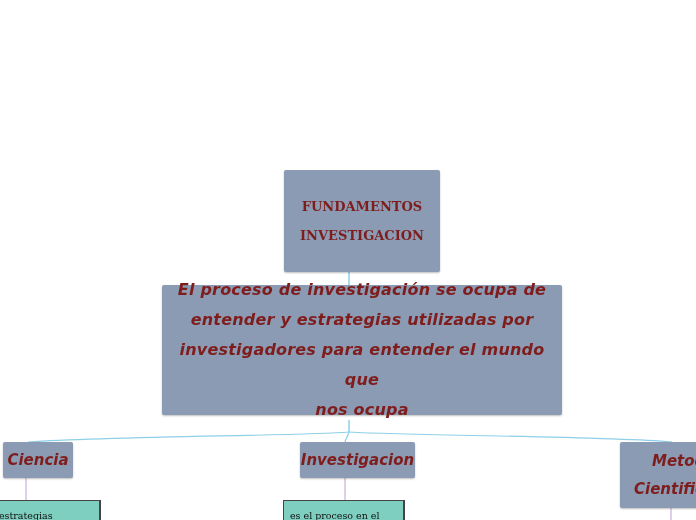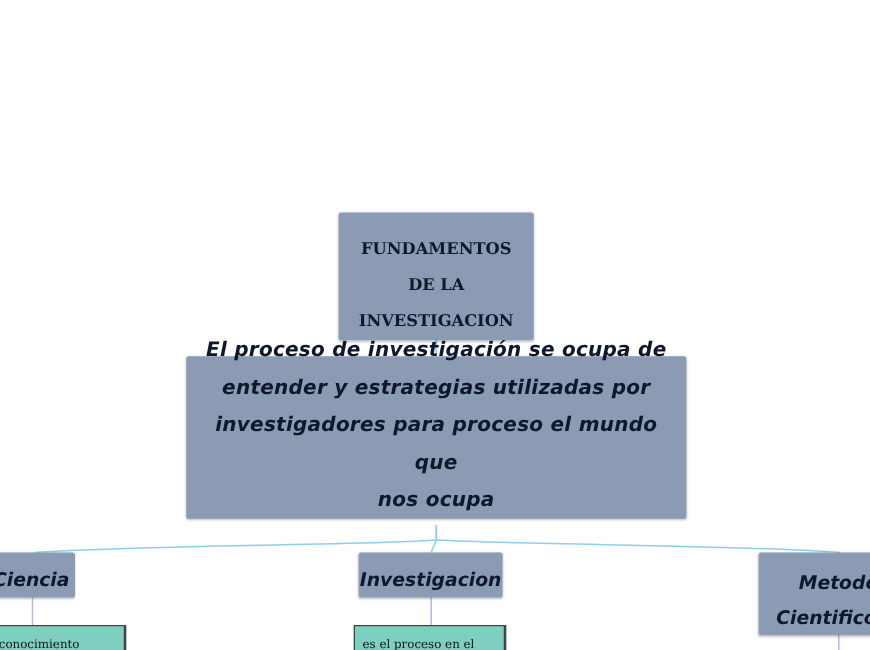--- a/index.html
+++ b/index.html
@@ -3,25 +3,26 @@
   <meta charset="utf-8">
   <style>
     html, body { margin: 0; padding: 0; }
     body {
       width: 696px; height: 520px; overflow: hidden;
       background: #ffffff; position: relative;
       font-family: "DejaVu Sans", sans-serif;
     }
     .node {
       position: absolute; box-sizing: border-box;
-      background: #8a9bb3; color: #0f172a;
+      background: #8a9bb3; color: #7f1d1d;
       border-radius: 2px;
       box-shadow: 0 1px 2px rgba(0,0,0,0.25);
-      display: flex; align-items: flex-end; justify-content: center;
+      display: flex; align-items: center; justify-content: center;
       text-align: center;
+      margin-left: 13px;
     }
     .root {
       left: 271px; top: 170px; width: 156px; height: 102px;
       font-family: "DejaVu Serif", serif; font-weight: bold;
       font-size: 13px; line-height: 29px; padding: 0 6px;
     }
     .main {
       left: 149px; top: 285px; width: 400px; height: 130px;
       font-family: "DejaVu Sans", sans-serif; font-style: italic; font-weight: bold;
       font-size: 16px; line-height: 30px; padding: 0 14px;
@@ -55,48 +56,47 @@
   <path d="M349 432 C 348 436, 346 438, 345 442" fill="none" stroke="#8ecfe8" stroke-width="1.2"></path>
   <path d="M349 432 C 420 436, 600 436, 672 442" fill="none" stroke="#8ecfe8" stroke-width="1.2"></path>
   <line x1="26" y1="478" x2="26" y2="500" stroke="#c8b0dc" stroke-width="1.2"></line>
   <line x1="345" y1="478" x2="345" y2="500" stroke="#c8b0dc" stroke-width="1.2"></line>
   <line x1="671" y1="508" x2="671" y2="520" stroke="#c8b0dc" stroke-width="1.2"></line>
 </svg>
 
 <div class="node root">
   <div>
     <div>FUNDAMENTOS</div>
-    <div>DE LA</div>
     <div>INVESTIGACION</div>
   </div>
 </div>
 
 <div class="node main">
   <div>
     <div>El proceso de investigación se ocupa de</div>
     <div>entender y estrategias utilizadas por</div>
-    <div>investigadores para proceso el mundo que</div>
+    <div>investigadores para entender el mundo que</div>
     <div>nos ocupa</div>
   </div>
 </div>
 
 <div class="node sub ciencia">
   <span>Ciencia</span>
 </div>
 
 <div class="node sub investigacion">
   <span>Investigacion</span>
 </div>
 
 <div class="node sub metodo">
   <div style="text-align:left">
     <div style="padding-left:18px">Metodo</div>
     <div>Cientifico</div>
   </div>
 </div>
 
 <div class="leaf leaf-ciencia">
-  <span>conocimiento</span>
+  <span>estrategias</span>
 </div>
 
 <div class="leaf leaf-invest">
   <span>es el proceso en el</span>
 </div>
 
 </body></html>

